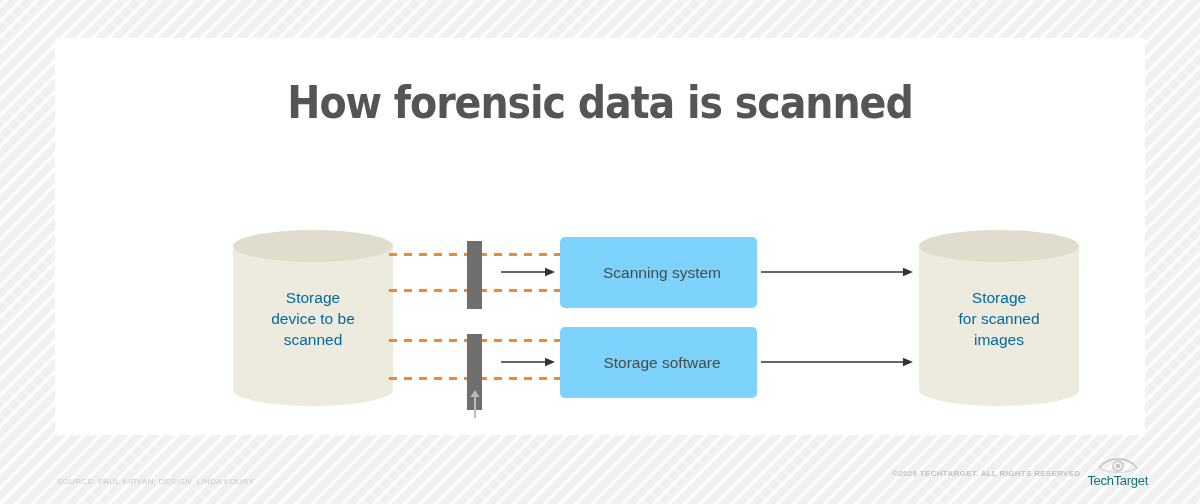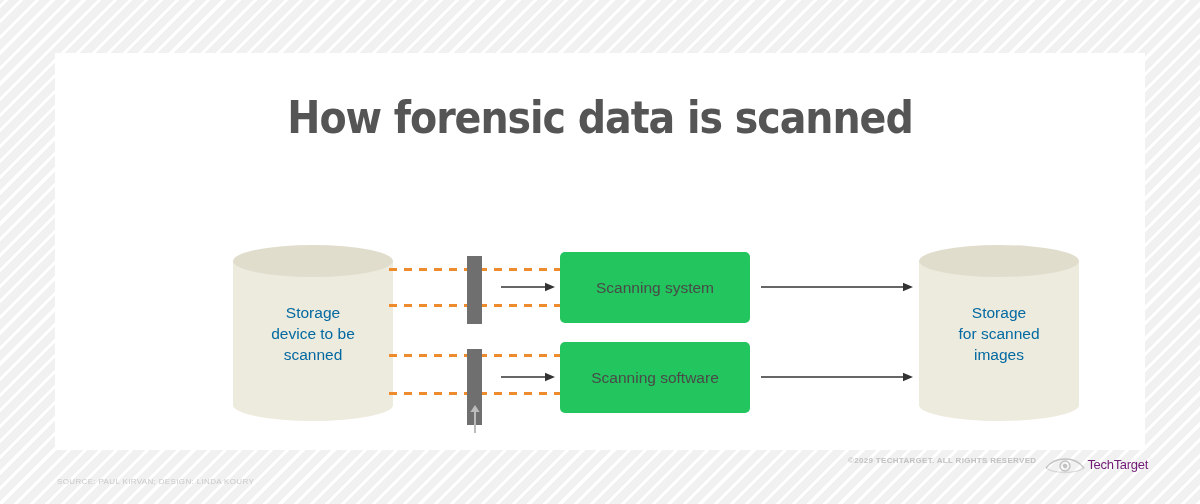--- a/index.html
+++ b/index.html
@@ -19,21 +19,21 @@
       #f1f1f1 3px,
       #f1f1f1 11px
     );
     position: relative;
   }
 
   
   .card {
     position: absolute;
     left: 55px;
-    top: 53px;
+    top: 38px;
     width: 1090px;
     height: 397px;
     background: #ffffff;
   }
 
   
   .title {
     position: absolute;
     left: 0;
     top: 38px;
@@ -107,28 +107,29 @@
   }
 
   #cyl-left  { left: 178px; top: 192px; }
   #cyl-right { left: 864px; top: 192px; }
 
   
   .proc-box {
     position: absolute;
     width: 190px;
     height: 71px;
-    background: #22c55e;
+    background: #7dd3fc;
     border-radius: 5px;
     display: flex;
     align-items: center;
     justify-content: center;
     font-size: 15.5px;
     color: #4a4a48;
     text-align: center;
+    padding-left: 7px;
   }
   #box-system   { left: 505px; top: 199px; }
   #box-software { left: 505px; top: 289px; }
 
   
   .dash-line {
     position: absolute;
     height: 3px;
     background-image: repeating-linear-gradient(
       to right,
@@ -201,23 +202,23 @@
   }
   .footer-copy {
     font-size: 8px;
     font-weight: bold;
     letter-spacing: 0.3px;
     color: #c2c2c2;
     padding-bottom: 10px;
   }
   .tt-logo {
     display: flex;
-    flex-direction: row;
+    flex-direction: column;
     align-items: center;
-    color: #701a75;
+    color: #0f766e;
   }
   .tt-logo-text {
     font-size: 13px;
     letter-spacing: -0.3px;
     margin-top: -2px;
   }
 </style>
 </head>
 <body>
 
@@ -254,21 +255,21 @@
       <svg width="54" height="12" viewBox="0 0 54 12">
         <line x1="0" y1="6" x2="45" y2="6" stroke="#333333" stroke-width="1.6"></line>
         <polygon points="44,1.8 54,6 44,10.2" fill="#333333"></polygon>
       </svg>
     </div>
 
     <div class="proc-box" id="box-system">
       <span>Scanning system</span>
     </div>
     <div class="proc-box" id="box-software">
-      <span>Scanning software</span>
+      <span>Storage software</span>
     </div>
 
     <div class="arrow" id="arrow-right-1">
       <svg width="152" height="12" viewBox="0 0 152 12">
         <line x1="0" y1="6" x2="143" y2="6" stroke="#333333" stroke-width="1.6"></line>
         <polygon points="142,1.8 152,6 142,10.2" fill="#333333"></polygon>
       </svg>
     </div>
     <div class="arrow" id="arrow-right-2">
       <svg width="152" height="12" viewBox="0 0 152 12">

